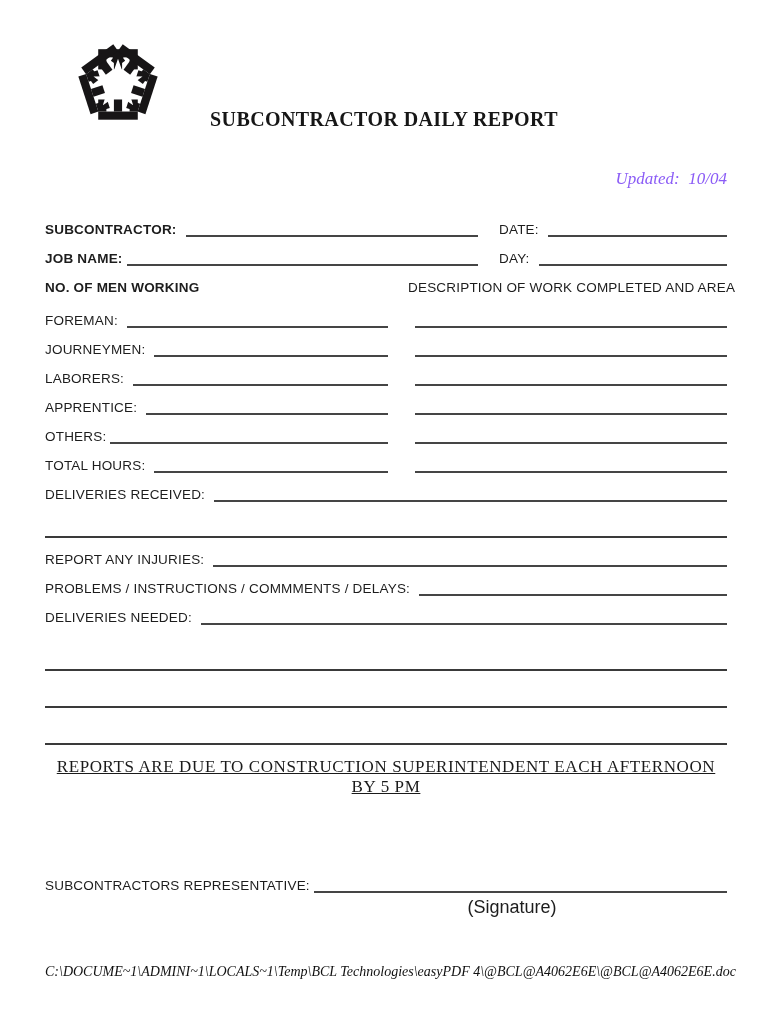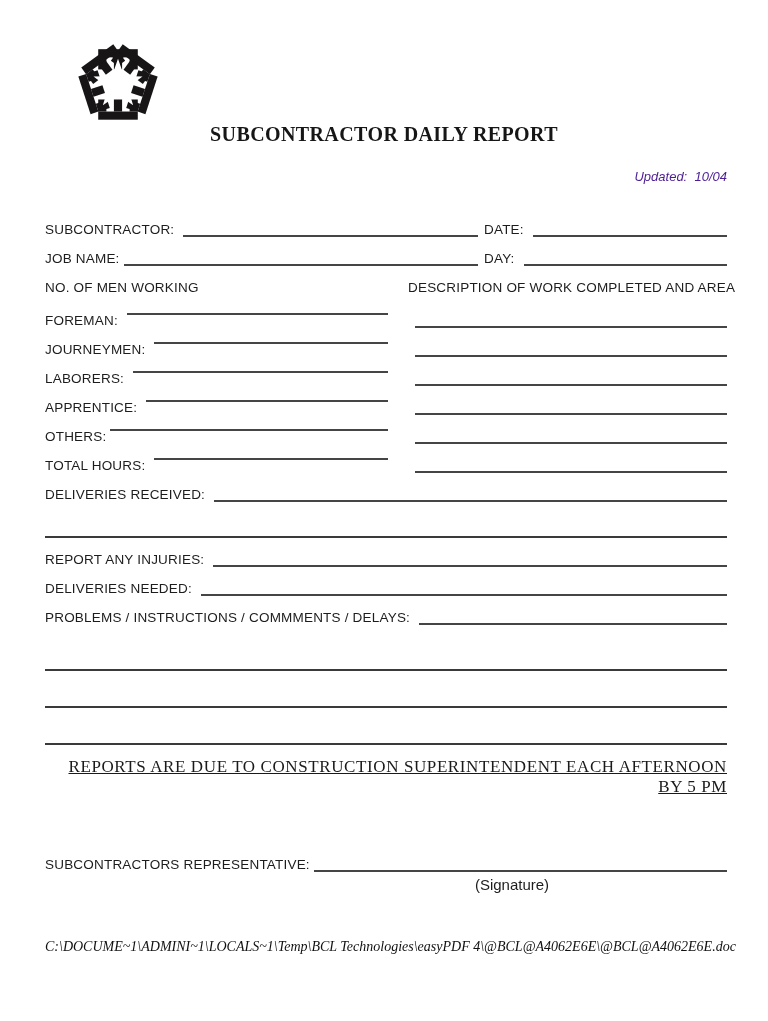--- a/index.html
+++ b/index.html
@@ -20,29 +20,28 @@
   }
   .title {
     position: absolute;
     left: 0; right: 0; top: 108px;
     text-align: center;
     font-family: "Liberation Serif", serif;
     font-weight: bold;
     font-size: 20px;
     letter-spacing: 0.4px;
     color: #161616;
-    margin-top: 15px;
   }
   .updated {
     position: absolute;
     right: 41px; top: 169px;
-    font-family: Liberation Sans, sans-serif;
+    font-family: Liberation Serif, serif;
     font-style: italic;
-    font-size: 13px;
-    color: #4c1d95;
+    font-size: 17px;
+    color: #8b5cf6;
   }
   
   .content {
     position: absolute;
     top: 0; left: 0; right: 0;
     padding: 208px 41px 0 45px;
     box-sizing: border-box;
   }
   .frow {
     display: flex;
@@ -52,43 +51,43 @@
     white-space: nowrap;
   }
   .lbl { flex: none; letter-spacing: 0.2px; }
   .line {
     flex: 1;
     height: 0;
     border-bottom: 2px solid #454545;
     margin-left: 9px;
   }
   .line.tight { margin-left: 4px; }
-  .lgroup { width: 433px; display: flex; align-items: flex-end; flex: none; }
-  .mgroup { width: 343px; display: flex; flex: none; }
+  .lgroup { width: 433px; display: flex; align-items: flex-end; flex: none; font-weight: bold; }
+  .mgroup { width: 343px; display: flex; align-items: flex-end; flex: none; }
   .rline { flex: 1; height: 0; border-bottom: 2px solid #454545; margin-left: 27px; }
-  .gap-lbl { margin-left: 6px; }
-  .col-left-header { width: 363px; flex: none; letter-spacing: 0.2px; }
+  .gap-lbl { margin-left: 21px; }
+  .col-left-header { width: 363px; flex: none; letter-spacing: 0.2px; font-weight: bold; }
   .col-right-header { flex: none; letter-spacing: 0.2px; }
   .bline { height: 0; border-bottom: 2px solid #3a3a3a; }
   .notice {
     margin-top: 12px;
-    text-align: right;
+    text-align: center;
     font-family: "Liberation Serif", serif;
     font-size: 17px;
     letter-spacing: 0.6px;
     text-decoration: underline;
     color: #1a1a1a;
   }
-  .sig-row { margin-top: 55px; height: 20px; }
+  .sig-row { margin-top: 76px; height: 20px; }
   .sig-caption {
     margin-top: 4px;
     margin-left: 252px;
     width: 430px;
     text-align: center;
-    font-size: 15px;
+    font-size: 18px;
   }
   .footer-path {
     margin-top: 46px;
     font-family: "Liberation Serif", serif;
     font-size: 14px;
     color: #111;
     white-space: nowrap;
     font-style: italic;
   }
 </style>
@@ -217,26 +216,26 @@
 
     <div class="bline" style="margin-top:34px"></div>
 
 
     <div class="frow">
       <span class="lbl">REPORT ANY INJURIES:</span>
       <div class="line"></div>
     </div>
 
     <div class="frow">
+      <span class="lbl">PROBLEMS / INSTRUCTIONS / COMMMENTS / DELAYS:</span>
+      <div class="line"></div>
+    </div>
+
+    <div class="frow">
       <span class="lbl">DELIVERIES NEEDED:</span>
-      <div class="line"></div>
-    </div>
-
-    <div class="frow">
-      <span class="lbl">PROBLEMS / INSTRUCTIONS / COMMMENTS / DELAYS:</span>
       <div class="line"></div>
     </div>
 
     <div class="bline" style="margin-top:44px"></div>
     <div class="bline" style="margin-top:35px"></div>
     <div class="bline" style="margin-top:35px"></div>
 
     <div class="notice">REPORTS ARE DUE TO CONSTRUCTION SUPERINTENDENT EACH AFTERNOON BY 5 PM</div>
 
     <div class="frow sig-row">

